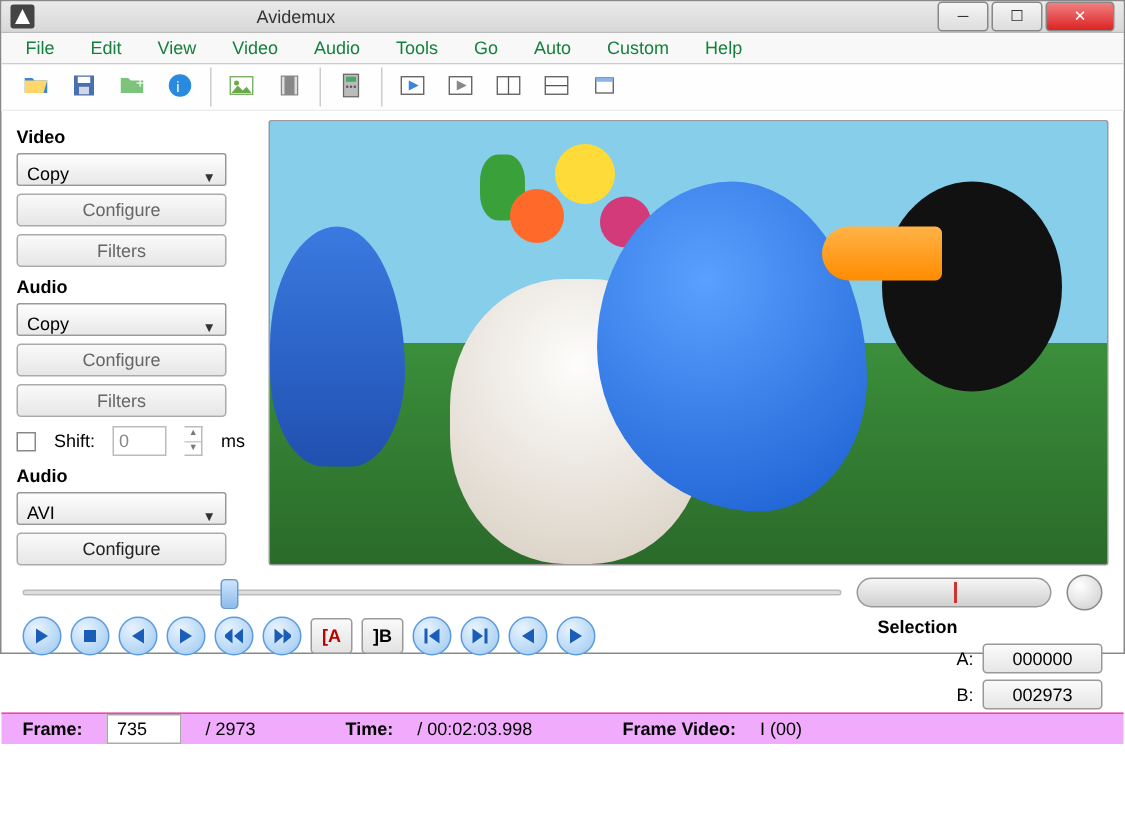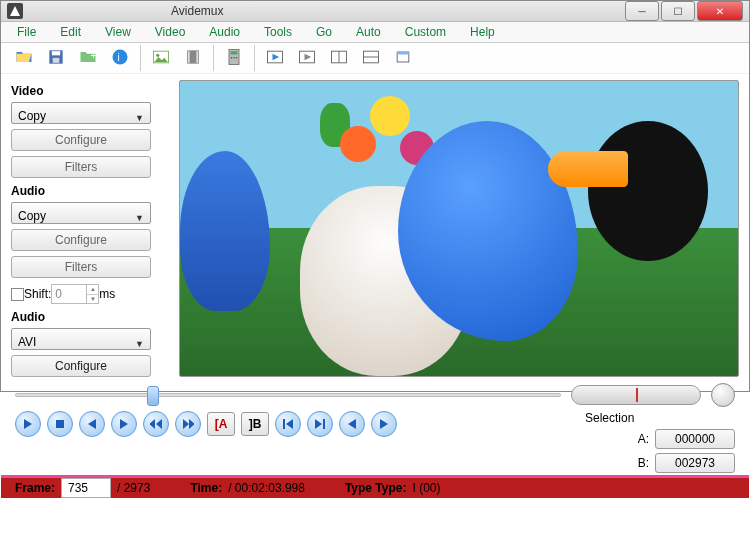--- a/index.html
+++ b/index.html
@@ -1,17 +1,17 @@
 <!DOCTYPE html>
 <html><head>
 <meta charset="utf-8">
 <style>
   * { box-sizing: border-box; margin: 0; padding: 0; font-family: "Segoe UI", Tahoma, sans-serif; font-size: 12px; }
   body { background: #fff; width: 750px; height: 552px; overflow: hidden; }
-  .window { width: 750px; height: 392px; border: 1px solid #888; background: #fff; display: flex; flex-direction: column; }
+  .window { width: 750px; height: 436px; border: 1px solid #888; background: #fff; display: flex; flex-direction: column; }
 
   
   .titlebar { height: 28px; background: linear-gradient(#eaeaea,#d8d8d8); display: flex; align-items: center; padding: 0 6px; border-bottom: 1px solid #bbb; }
   .titlebar .app-icon { width: 16px; height: 16px; background: #444; margin-right: 8px; border-radius: 2px; position: relative; }
   .titlebar .app-icon::after { content:''; position:absolute; inset:3px; background:#fff; clip-path: polygon(50% 0%, 100% 100%, 0% 100%); }
   .titlebar .title { flex: 0 0 auto; margin-left: 140px; color: #333; }
   .titlebar .spacer { flex: 1; }
   .win-btns { display: flex; gap: 2px; }
   .win-btn { width: 34px; height: 20px; border: 1px solid #888; border-radius: 3px; background: linear-gradient(#f5f5f5,#ddd); display:flex; align-items:center; justify-content:center; font-size:10px; color:#333; }
   .win-btn.close { background: linear-gradient(#f08080,#d22); color:#fff; width: 46px; }
@@ -27,21 +27,21 @@
   .tool-btn svg { width:20px; height:20px; }
 
   
   .main { flex:1; display:flex; padding: 6px 10px 0 10px; gap: 8px; }
   .sidebar { width: 160px; display:flex; flex-direction:column; gap:2px; }
   .section-label { font-weight:bold; font-size:12px; margin-top:4px; margin-bottom:2px; }
   .combo { width: 140px; height:22px; border:1px solid #999; background:linear-gradient(#fefefe,#e8e8e8); padding:0 6px; display:flex; align-items:flex-end; justify-content:space-between; border-radius:2px; }
   .combo .arrow { font-size:9px; color:#333; }
   .side-btn { width:140px; height:22px; border:1px solid #aaa; background:linear-gradient(#fafafa,#e6e6e6); border-radius:3px; display:flex; align-items:center; justify-content:center; color:#666; margin-top:3px;}
   .side-btn.enabled { color:#222; }
-  .shift-row { display:flex; align-items:center; gap:0; margin-top:4px; }
+  .shift-row { display:flex; align-items:center; gap:12px; margin-top:4px; }
   .shift-row input[type="text"] { width:36px; height:20px; border:1px solid #bbb; padding:0 3px; color:#888; }
   .chk { width:13px; height:13px; border:1px solid #888; background:#fff; }
   .spin-btns { width:12px; height:20px; border:1px solid #bbb; border-left:none; display:flex; flex-direction:column; }
   .spin-btns div { flex:1; font-size:6px; display:flex; align-items:center; justify-content:center; color:#777; border-bottom:1px solid #ccc;}
   .spin-btns div:last-child{border-bottom:none;}
 
   .preview-area { flex:1; display:flex; flex-direction:column; }
   .preview { flex:1; border:1px solid #999; background: linear-gradient(180deg,#87ceeb 0%,#87ceeb 50%, #3b8f3b 50%, #2a6a2a 100%); position:relative; overflow:hidden; border-radius:2px;}
   
   .p-blue { position:absolute; width:180px; height:220px; right:160px; top:40px; background:radial-gradient(circle at 40% 30%, #5aa0ff, #1a5ed0); border-radius:50% 50% 40% 60%/50% 60% 40% 50%;}
@@ -67,26 +67,26 @@
   
   .lower { padding: 2px 14px 2px 14px; display:flex; align-items:flex-start;}
   .transport { display:flex; gap:6px; align-items:center; flex-wrap:nowrap;}
   .tbtn { width:26px; height:26px; border-radius:50%; background:radial-gradient(circle at 35% 30%, #e8f3ff, #9cc8f0); border:1px solid #5a9ae0; display:flex; align-items:center; justify-content:center;}
   .tbtn svg{width:12px;height:12px;}
   .mark-btn { width:28px;height:24px;border:1px solid #999;background:linear-gradient(#fafafa,#e2e2e2);border-radius:3px; display:flex;align-items:center;justify-content:center; font-size:9px; font-weight:bold;}
   .mark-a{color:#b00;}
   .mark-b{color:#000;}
 
   .selection { margin-left:auto; width:150px; }
-  .selection .hdr { font-weight:normal; }
+  .selection .hdr { font-weight:bold; }
   .sel-row { display:flex; align-items:center; gap:6px; margin-top:4px; justify-content:flex-end;}
   .sel-box { width:80px; height:20px; border:1px solid #999; background:linear-gradient(#fafafa,#e6e6e6); border-radius:3px; display:flex; align-items:center; justify-content:center;}
 
   
-  .status { height:30px; border-top:3px solid #ec4899; display:flex; align-items:center; padding:0 14px; gap:6px; background:#b91c1c;}
+  .status { height:30px; border-top:1px solid #ec4899; display:flex; align-items:center; padding:0 14px; gap:16px; background:#f0abfc;}
   .status .field { border:1px solid #aaa; background:#fff; height:20px; padding:0 6px; display:flex; align-items:center;}
   .status .lbl{font-weight:bold;}
   .status .gap{width:28px;}
 </style>
 </head>
 <body>
 
 <div class="window">
 
   <div class="titlebar">
@@ -334,17 +334,17 @@
   </div>
 
   <div class="status">
     <span class="lbl">Frame:</span>
     <span class="field" style="width:50px">735</span>
     <span>/ 2973</span>
     <span class="gap"></span>
     <span class="lbl">Time:</span>
     <span>/ 00:02:03.998</span>
     <span class="gap"></span>
-    <span class="lbl">Type Type:</span>
+    <span class="lbl">Frame Video:</span>
     <span>I (00)</span>
   </div>
 
 </div>
 
 </body></html>

